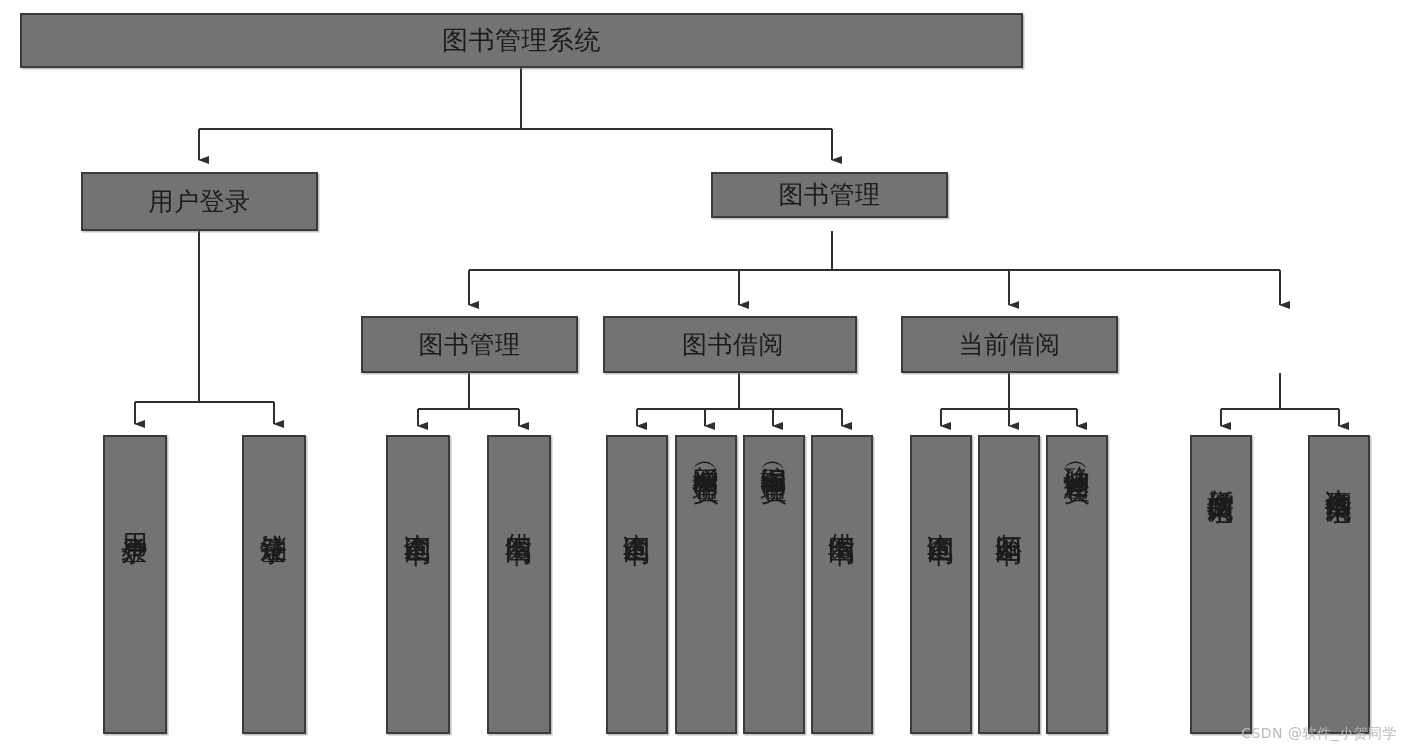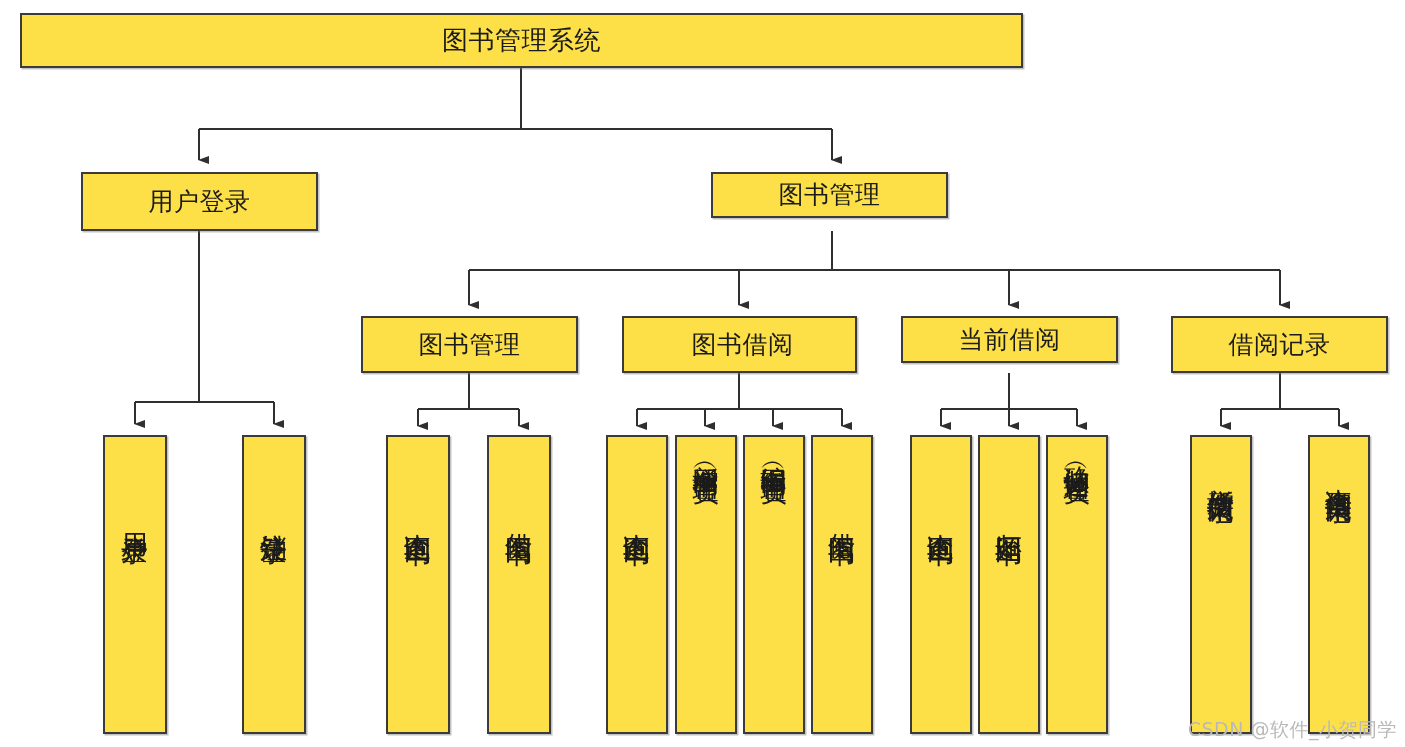--- a/index.html
+++ b/index.html
@@ -23,21 +23,21 @@
     left: 0;
     top: 0;
     width: 1405px;
     height: 747px;
     pointer-events: none;
   }
   .node {
     position: absolute;
     box-sizing: border-box;
     border: 2.5px solid #3b3b3b;
-    background: #fde047;
+    background: #737373;
     display: flex;
     align-items: center;
     justify-content: center;
     color: #1b1b1b;
     box-shadow: 1.5px 1.5px 0 0 rgba(120,120,120,0.45);
   }
   .node-label {
     display: block;
     letter-spacing: 0.5px;
   }
@@ -64,21 +64,21 @@
     letter-spacing: 2px;
     white-space: nowrap;
   }
   .node.vert.tall-text .node-label {
     font-size: 26px;
   }
   .watermark {
     position: absolute;
     right: 8px;
     bottom: 4px;
-    font-size: 19px;
+    font-size: 14px;
     color: #b9b9b9;
     letter-spacing: 0.5px;
     white-space: nowrap;
     font-family: "DejaVu Sans", "Liberation Sans", sans-serif;
     text-align: right;
   }
 </style>
 </head>
 <body>
 
@@ -142,28 +142,25 @@
   <div class="node horiz" style="left:81px; top:172px; width:237px; height:59px;">
     <span class="node-label">用户登录</span>
   </div>
   <div class="node horiz" style="left:711px; top:172px; width:237px; height:46px;">
     <span class="node-label">图书管理</span>
   </div>
 
   <div class="node horiz" style="left:361px; top:316px; width:217px; height:57px;">
     <span class="node-label">图书管理</span>
   </div>
-  <div class="node horiz" style="left:622px; top:316px; width:235px; height:57px;padding-left:6px;">
+  <div class="node horiz" style="left:603px; top:316px; width:254px; height:57px;padding-left:6px;">
     <span class="node-label">图书借阅</span>
   </div>
-  <div class="node horiz" style="left:901px; top:316px; width:217px; height:47px;">
+  <div class="node horiz" style="left:901px; top:316px; width:217px; height:57px;">
     <span class="node-label">当前借阅</span>
-  </div>
-  <div class="node horiz" style="left:1171px; top:316px; width:217px; height:57px;">
-    <span class="node-label">借阅记录</span>
   </div>
 
   <div class="node vert" style="left:103px; top:435px; width:64px; height:299px; padding-top:75px;">
     <span class="node-label">用户登录</span>
   </div>
   <div class="node vert" style="left:242px; top:435px; width:64px; height:299px; padding-top:75px;">
     <span class="node-label">注销登录</span>
   </div>
 
   <div class="node vert" style="left:386px; top:435px; width:64px; height:299px; padding-top:75px;">

